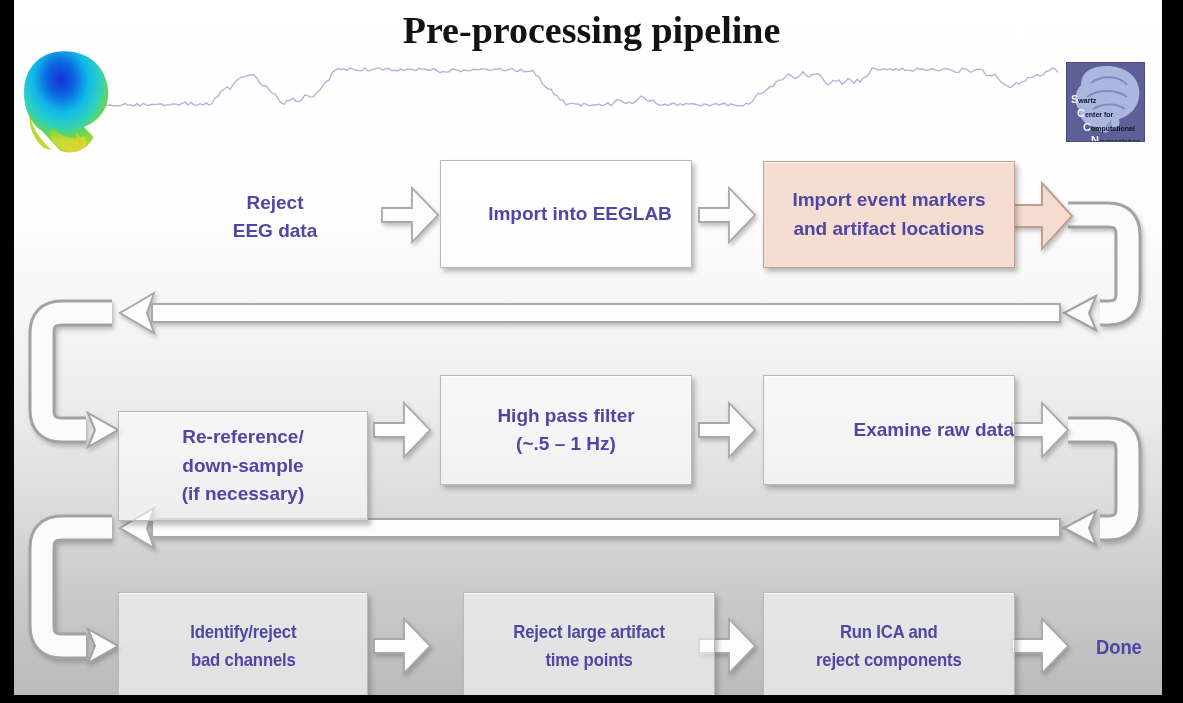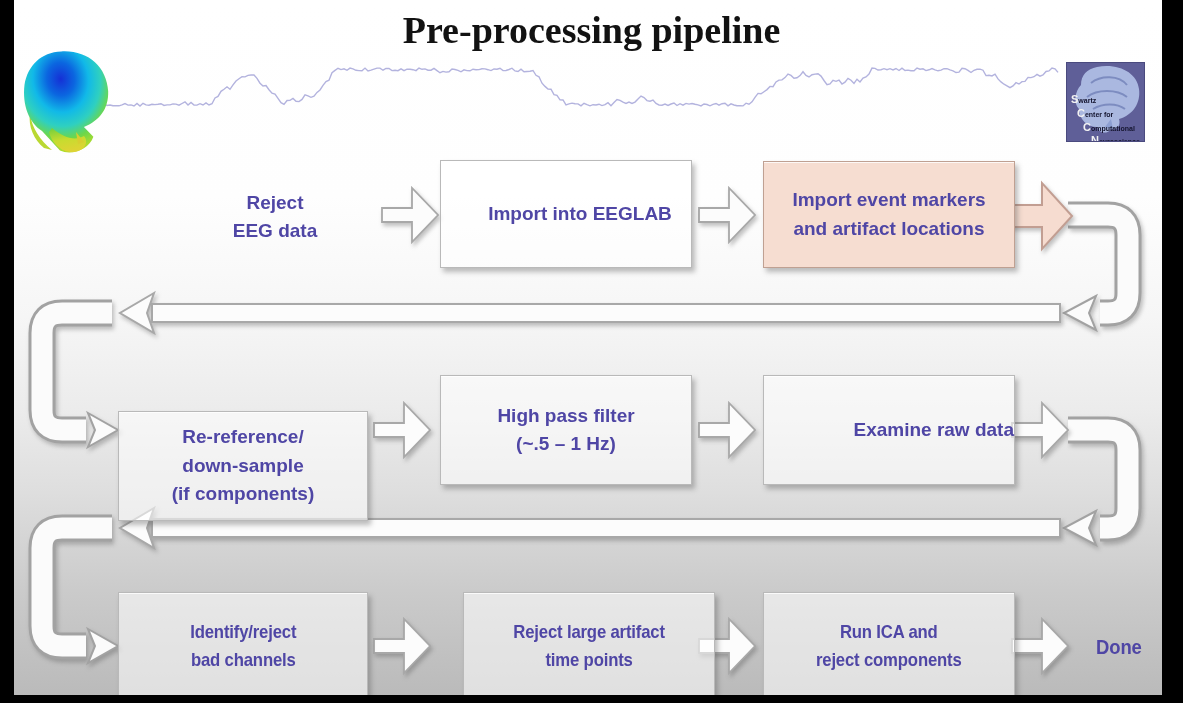--- a/index.html
+++ b/index.html
@@ -162,21 +162,21 @@
   </div>
 
   <svg class="arrow-svg shadowed" style="left:1010px;top:178px;" width="64" height="76">
     <polygon points="0,27 32,27 32,5 62,38 32,71 32,49 0,49" fill="#f6dcd0" stroke="#c29e92" stroke-width="2"></polygon>
   </svg>
 
   <div class="flow-box" style="left:118px;top:375px;width:250px;height:110px;margin-top:36px;">
     <div class="step-text">
       <div>Re-reference/</div>
       <div>down-sample</div>
-      <div>(if components)</div>
+      <div>(if necessary)</div>
     </div>
   </div>
 
   <svg class="arrow-svg shadowed" style="left:374px;top:394px;" width="58" height="72">
     <polygon points="0,29 30,29 30,9 56,36 30,63 30,43 0,43" fill="#fcfcfc" stroke="#a8a8a8" stroke-width="1.8"></polygon>
   </svg>
 
   <div class="flow-box" style="left:440px;top:375px;width:252px;height:110px;">
     <div class="step-text">
       <div>High pass filter</div>

